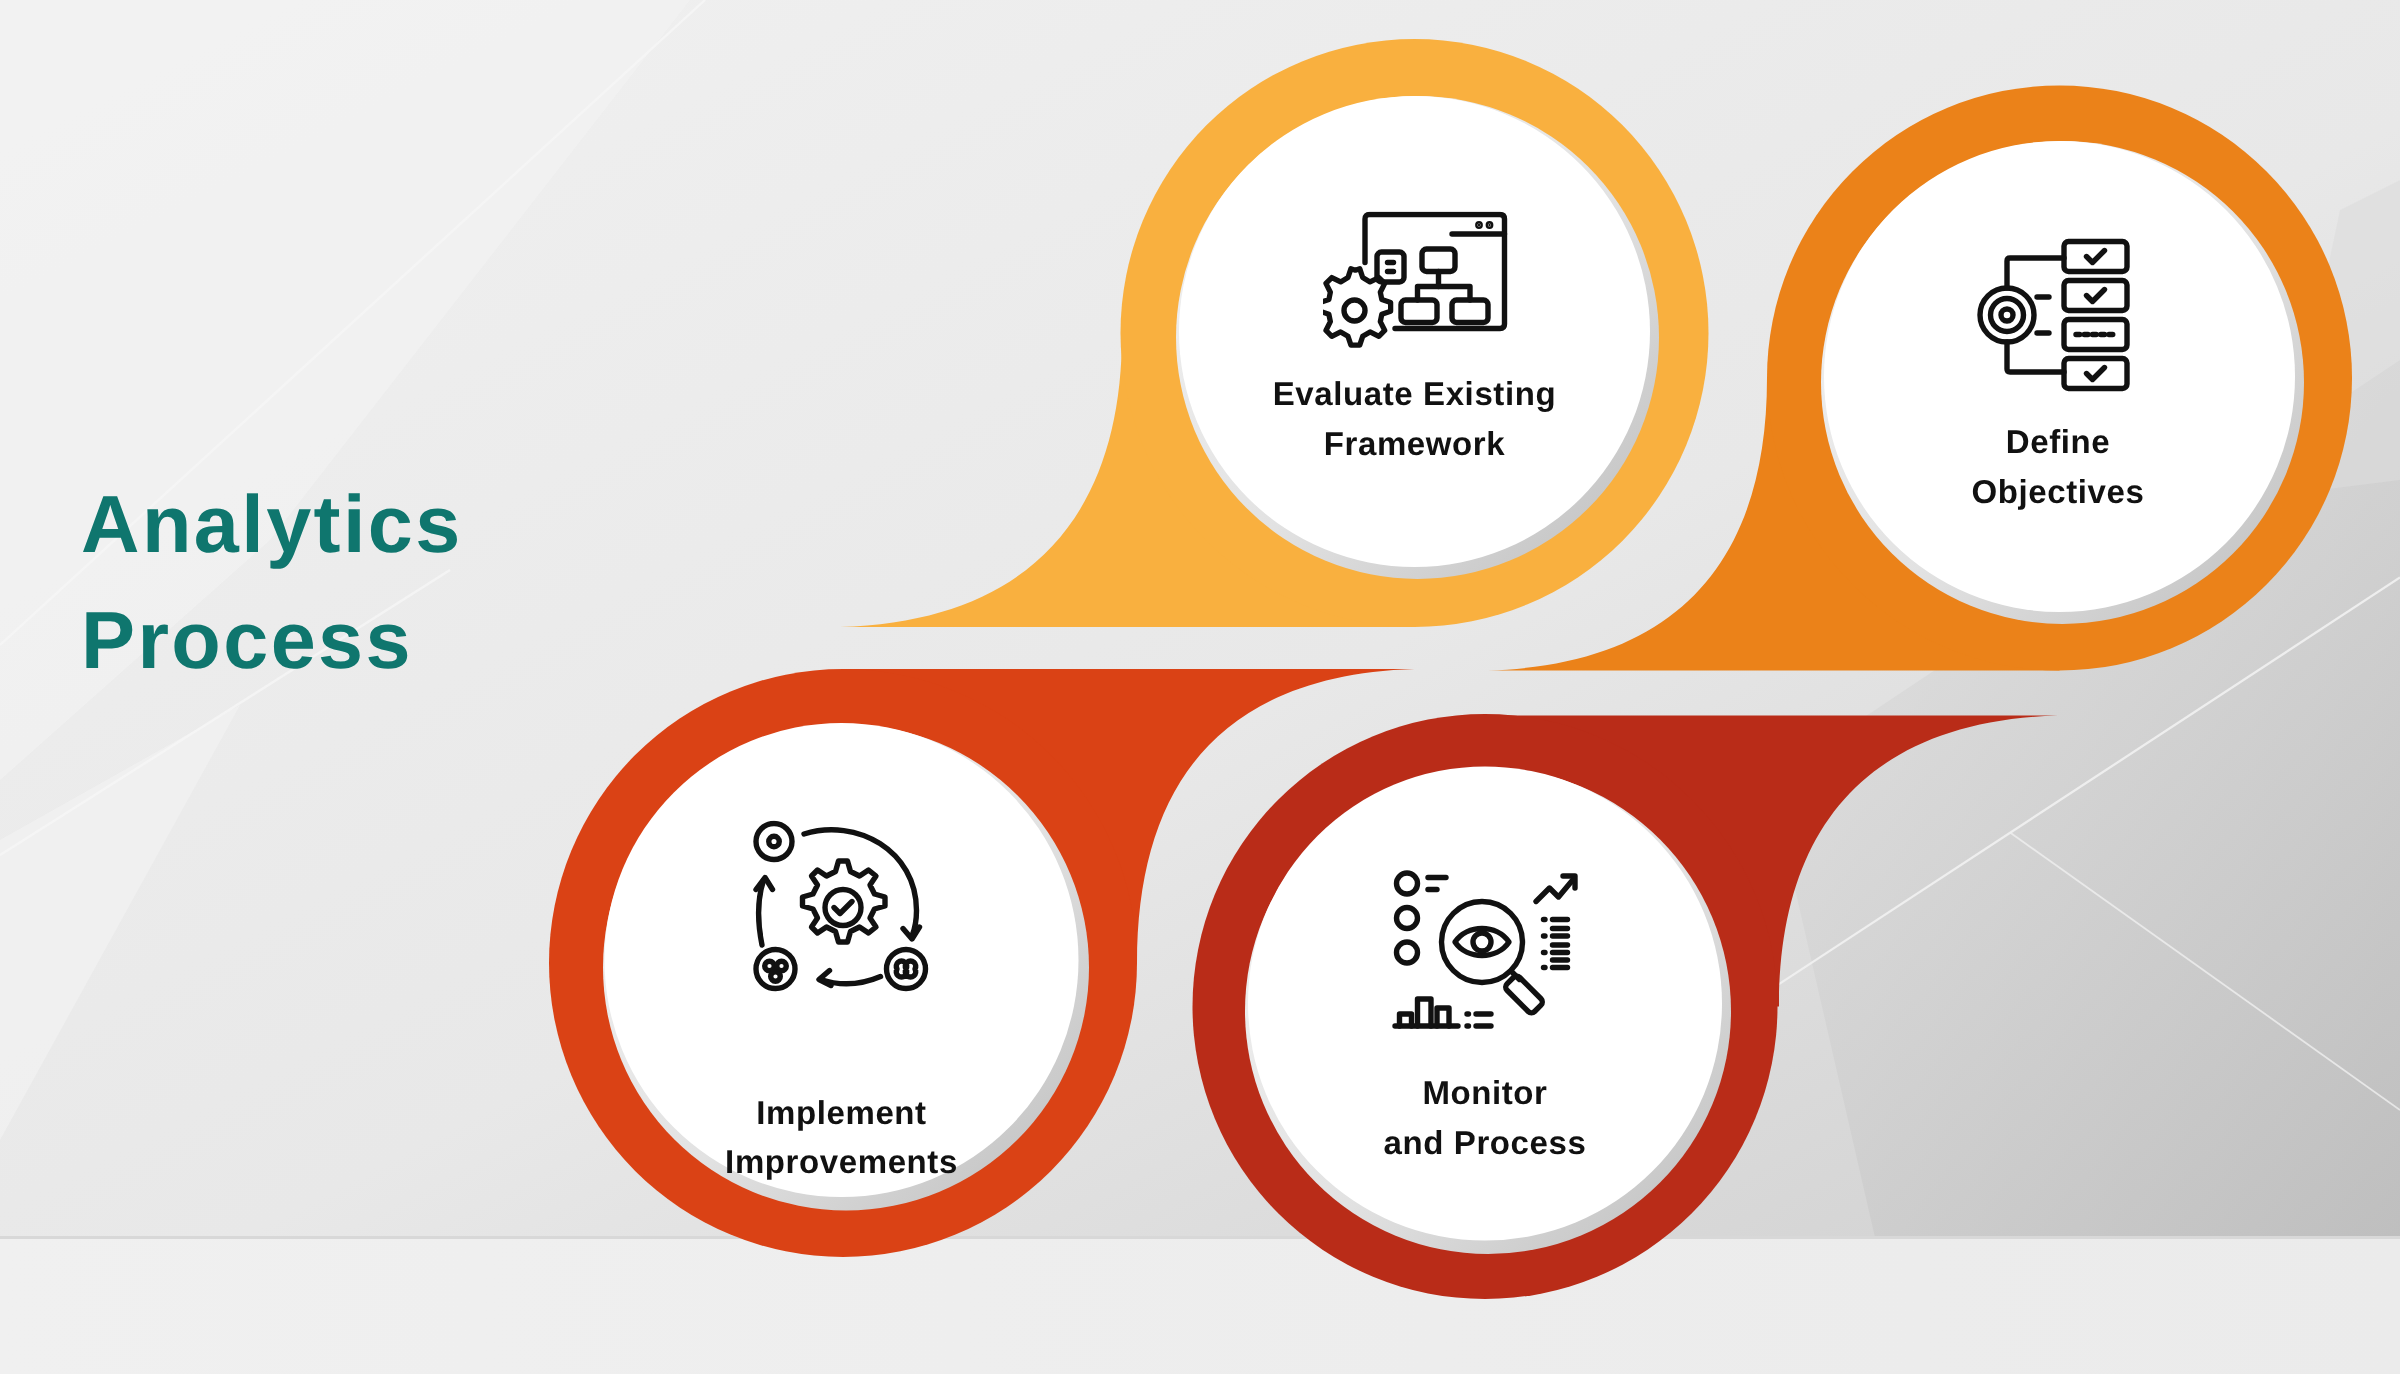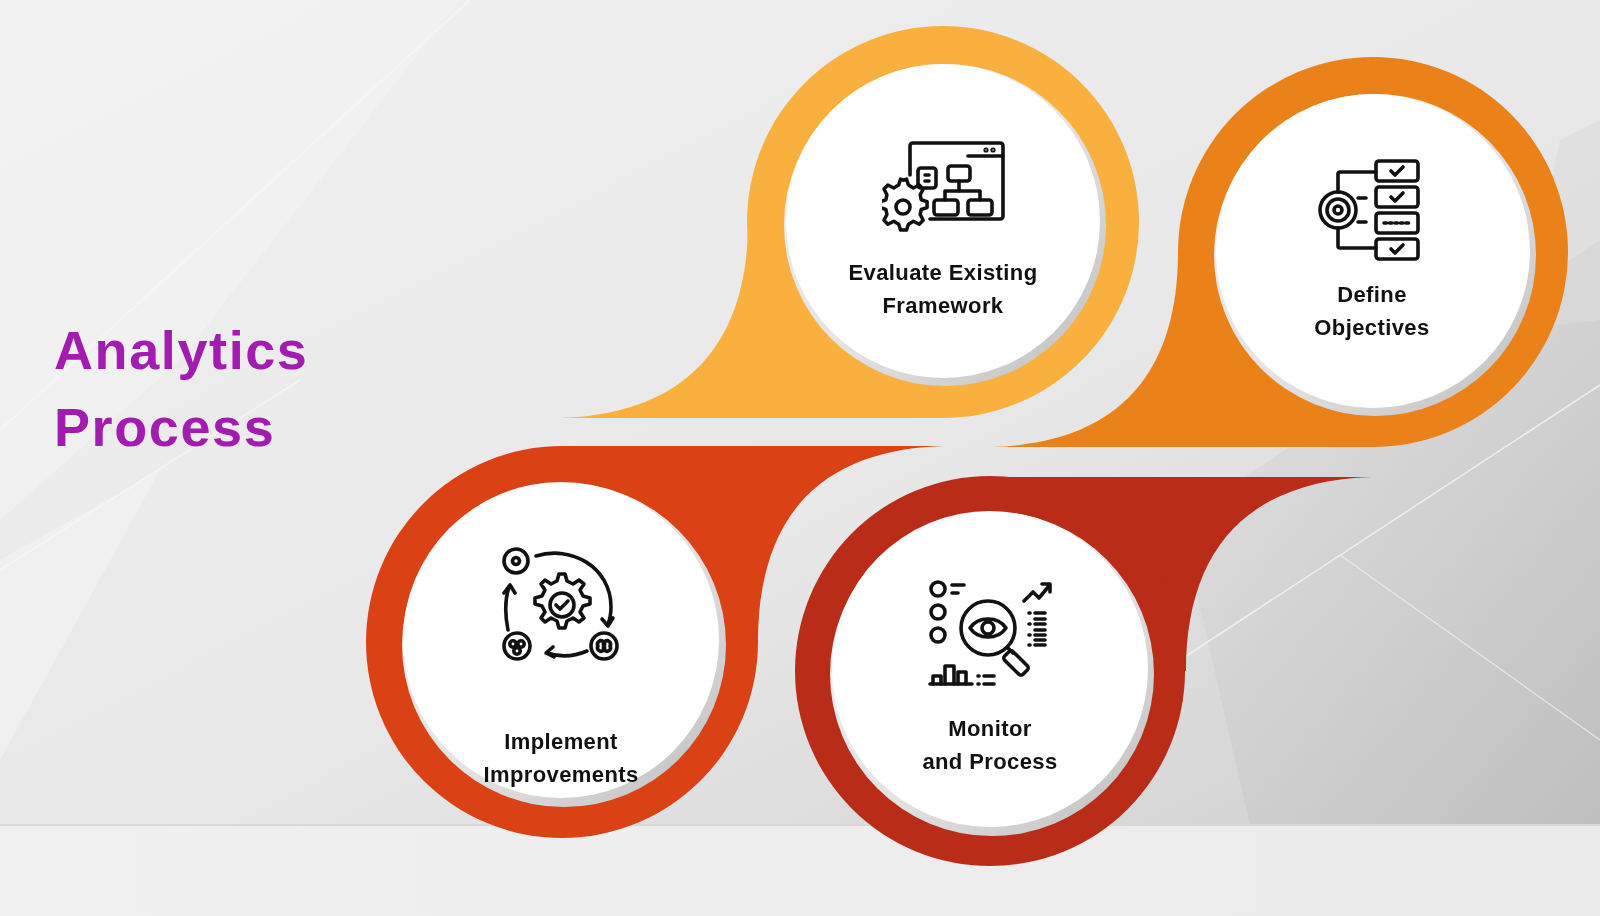--- a/index.html
+++ b/index.html
@@ -1,19 +1,19 @@
 <!DOCTYPE html>
 <html><head>
 <meta charset="utf-8">
 <style>
   html, body { margin: 0; padding: 0; }
   body { width: 1600px; height: 916px; overflow: hidden; position: relative; background: #ececec; font-family: "Liberation Sans", sans-serif; }
   #stage { position: absolute; left: 0; top: 0; width: 1600px; height: 916px; }
   .bg-svg { position: absolute; left: 0; top: 0; width: 1600px; height: 916px; }
-  .title { position: absolute; left: 54px; top: 312px; margin: 0; font-family: "Liberation Sans", sans-serif; font-weight: 700; font-size: 54px; line-height: 77px; color: #a21caf; letter-spacing: 1.6px; }
+  .title { position: absolute; left: 54px; top: 312px; margin: 0; font-family: "Liberation Sans", sans-serif; font-weight: 700; font-size: 54px; line-height: 77px; color: #0f766e; letter-spacing: 1.6px; }
   .title span { display: block; }
   .step-label { position: absolute; width: 280px; text-align: center; font-family: "Liberation Sans", sans-serif; font-weight: 700; font-size: 22px; line-height: 33px; color: #111; letter-spacing: 0.4px; }
   .step-label span { display: block; }
   .icon { position: absolute; }
   .icon svg { display: block; }
 </style>
 </head>
 <body>
 
 <div id="stage">
@@ -178,21 +178,21 @@
       <line x1="107" y1="33" x2="117" y2="33"></line>
       <line x1="107" y1="39" x2="117" y2="39"></line>
       <line x1="107" y1="44" x2="117" y2="44"></line>
       <line x1="107" y1="50" x2="117" y2="50"></line>
       <line x1="107" y1="55" x2="117" y2="55"></line>
       <line x1="107" y1="60" x2="117" y2="60"></line>
       <line x1="107" y1="65" x2="117" y2="65"></line>
     </svg>
   </div>
 
-  <div class="step-label" style="left:803px; top:256px;">
+  <div class="step-label" style="left:803px; top:246px;">
     <span>Evaluate Existing</span>
     <span>Framework</span>
   </div>
   <div class="step-label" style="left:1232px; top:278px;">
     <span>Define</span>
     <span>Objectives</span>
   </div>
   <div class="step-label" style="left:421px; top:681px;margin-top:44px;">
     <span>Implement</span>
     <span>Improvements</span>

